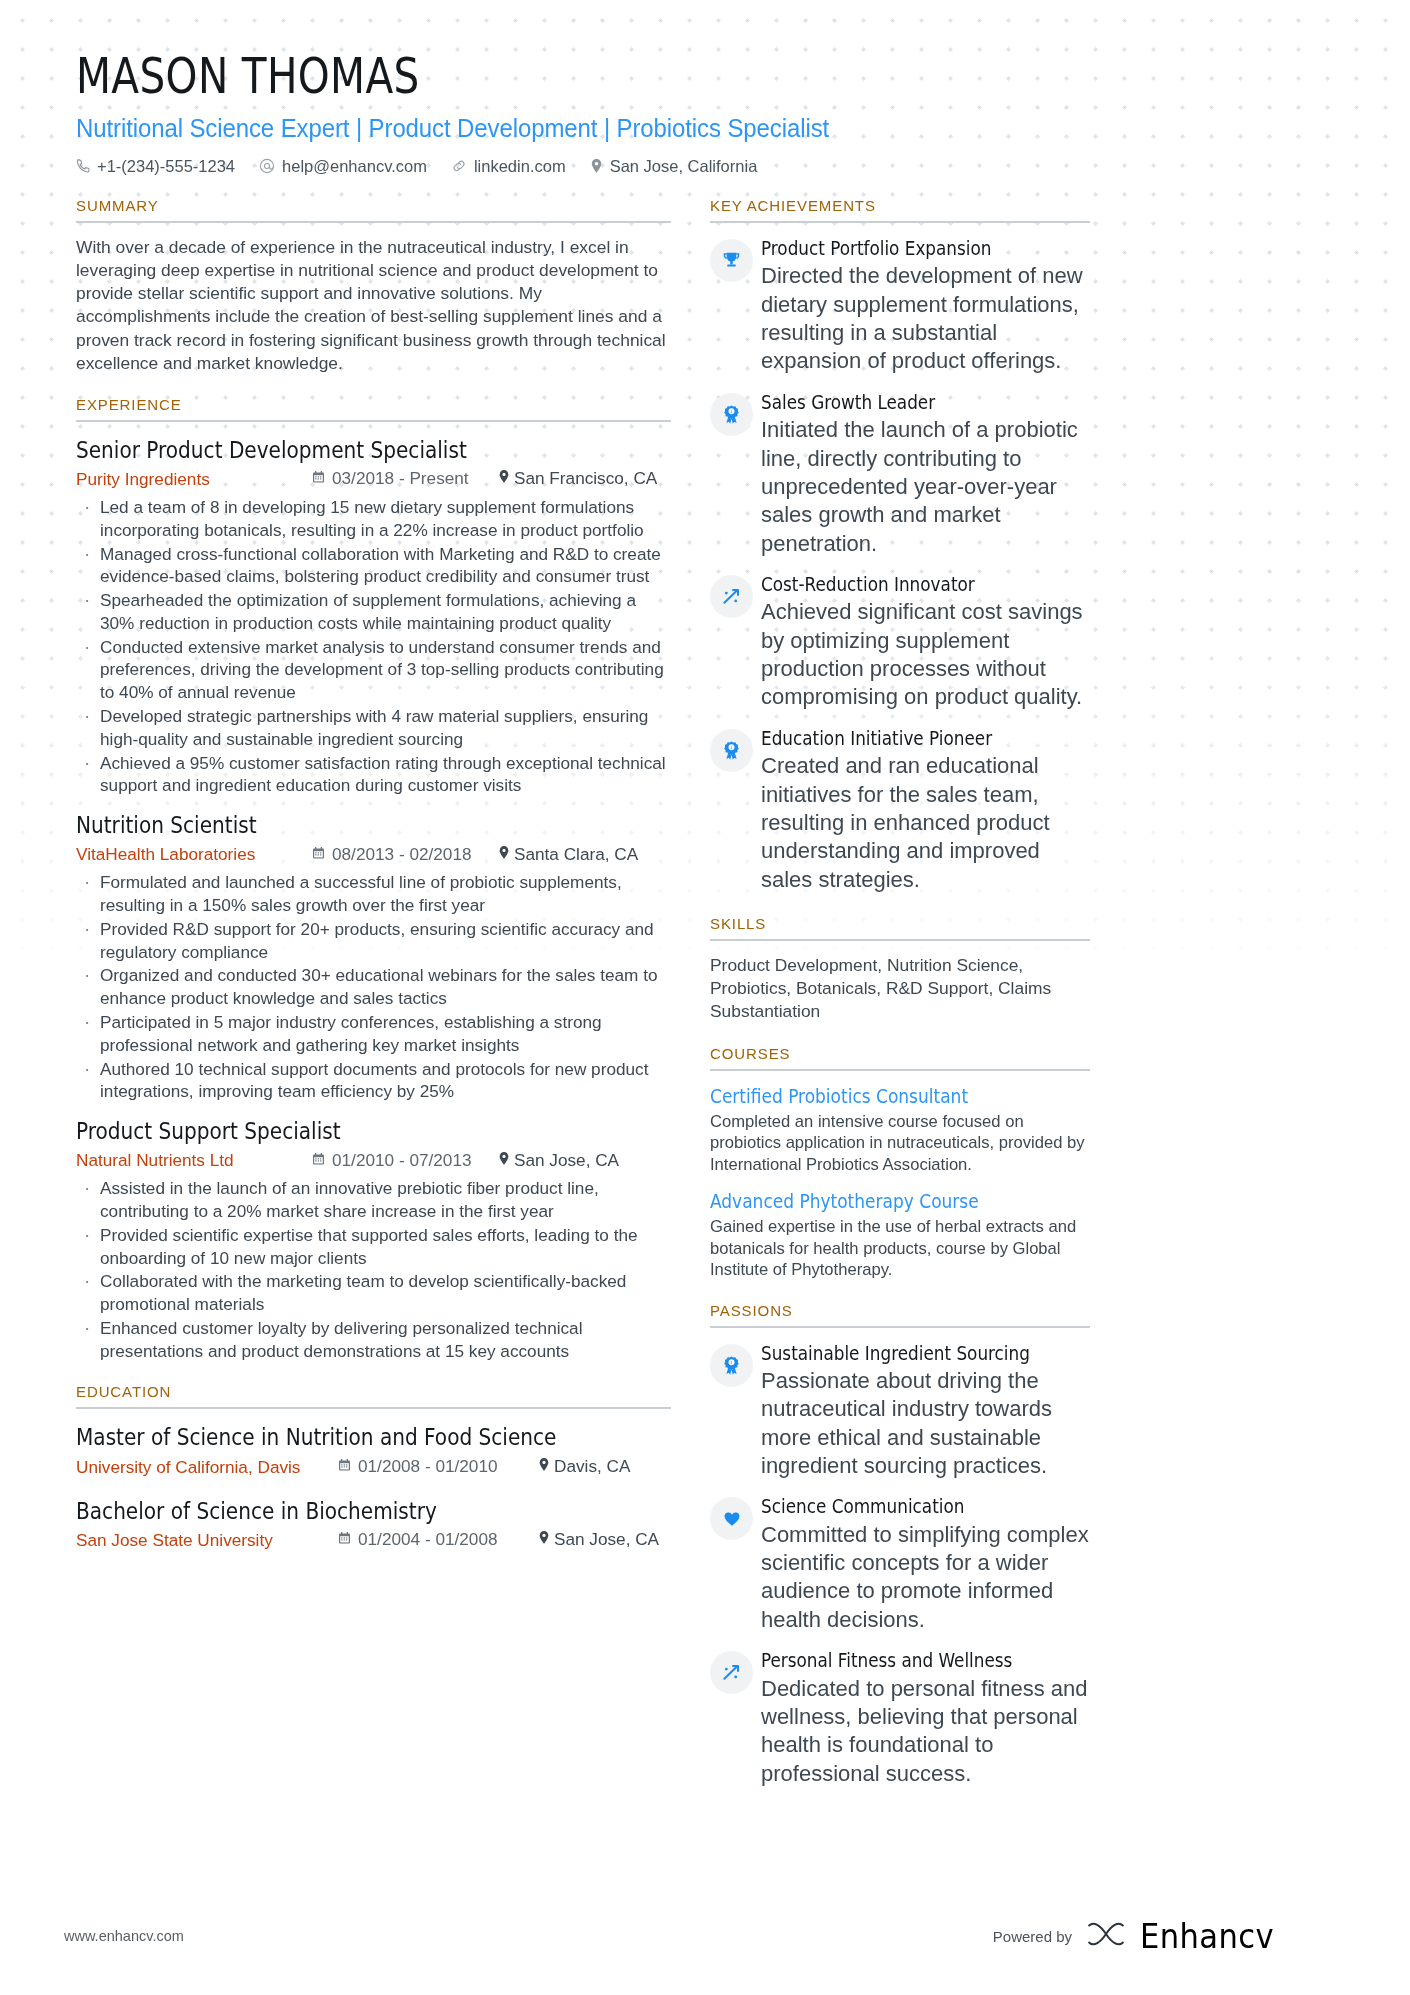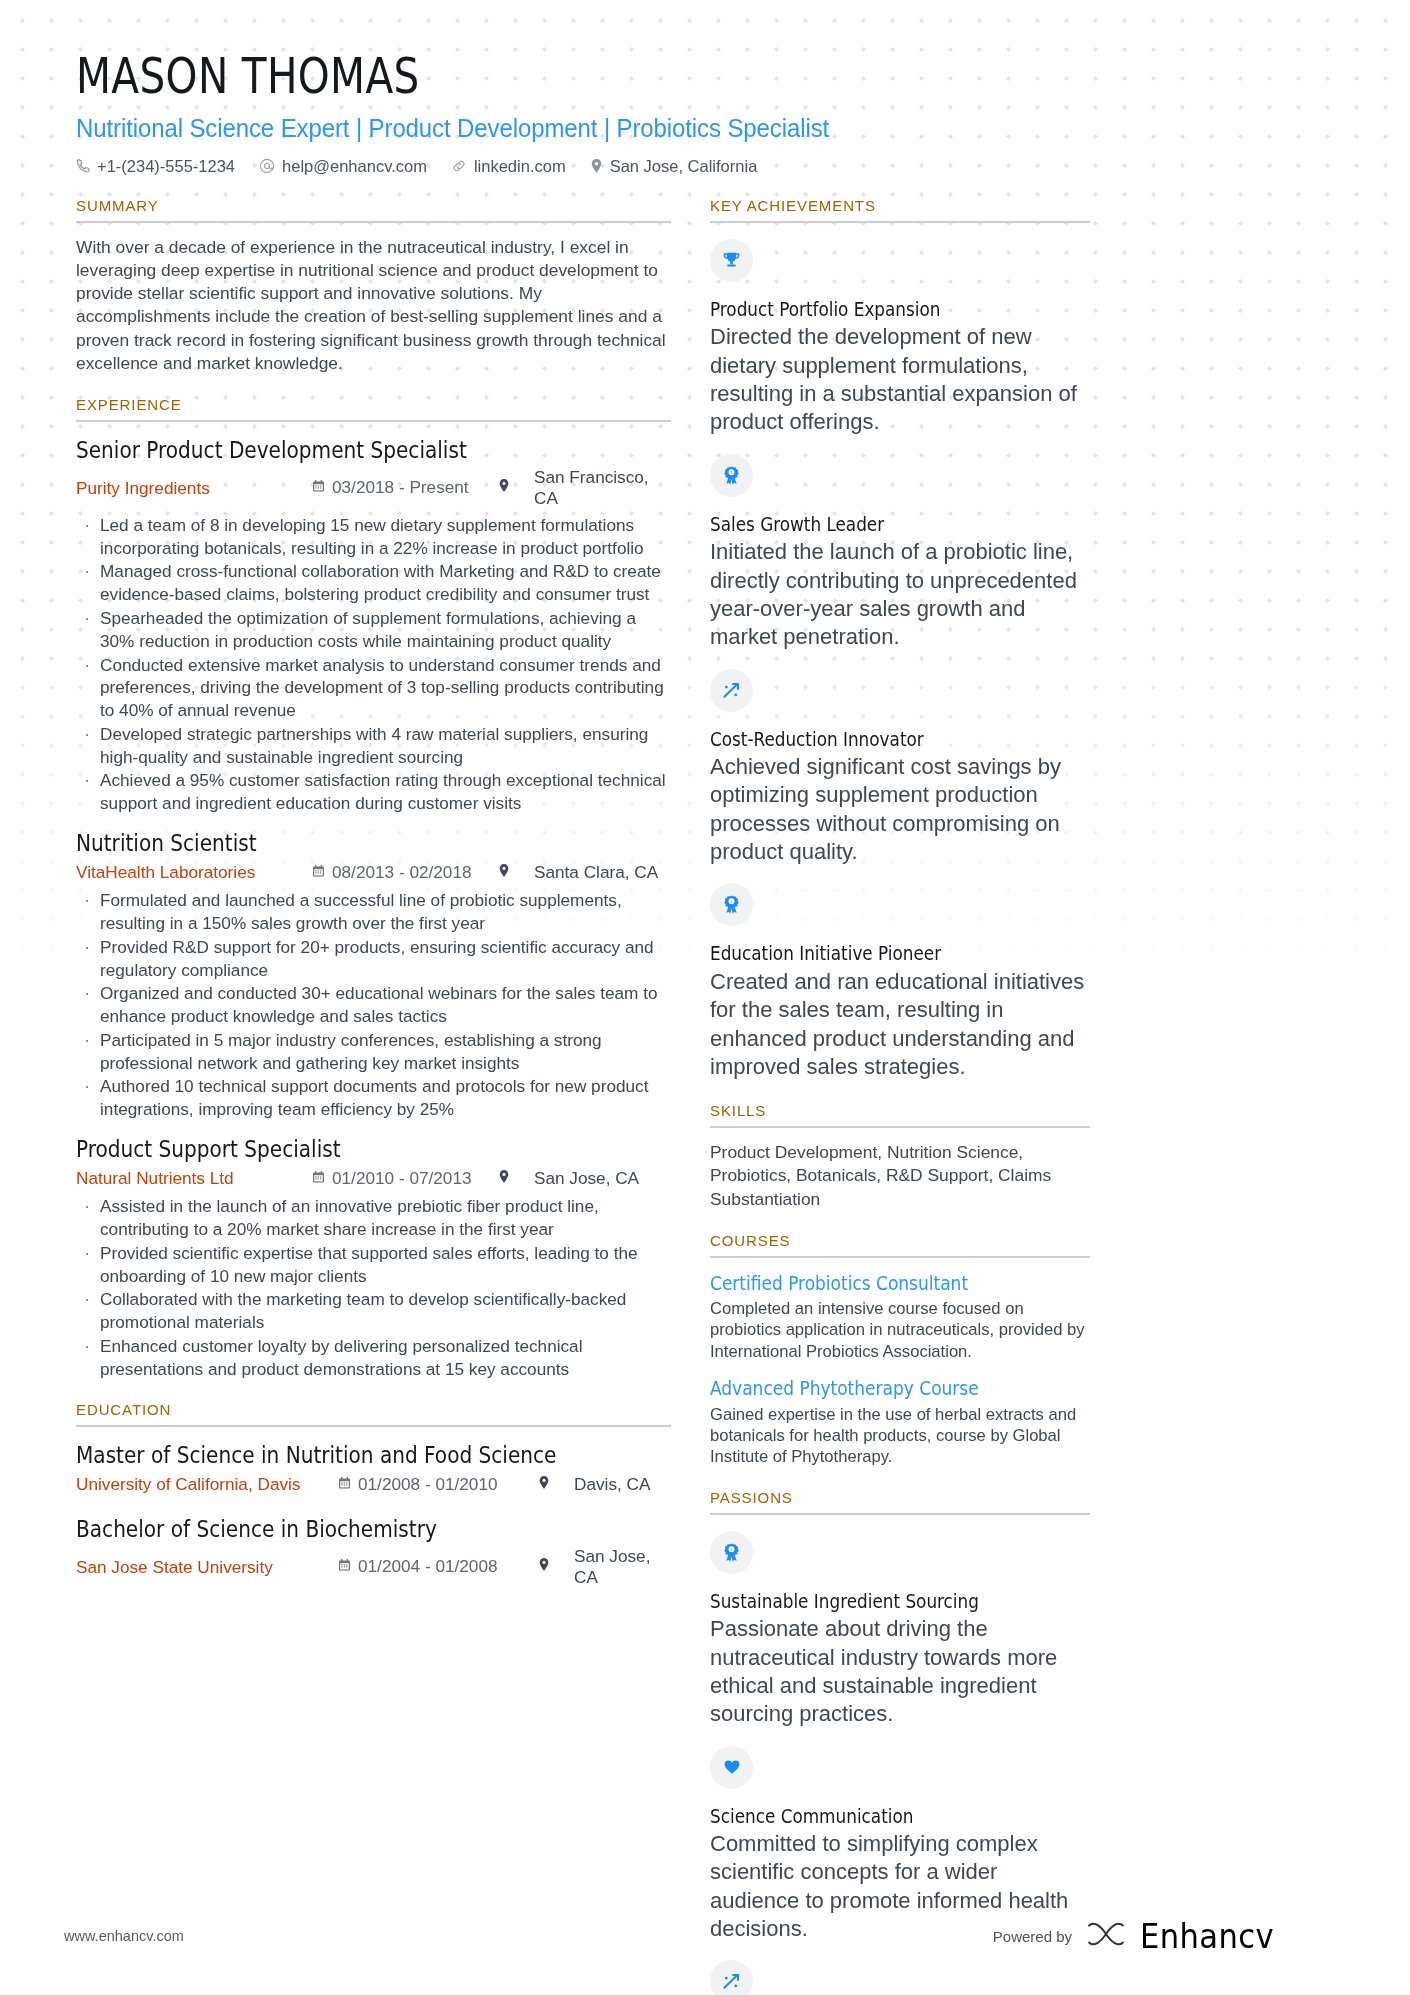--- a/index.html
+++ b/index.html
@@ -59,36 +59,36 @@
   
   .entry { margin-bottom: 13px; }
   .entry-title {
     font-family: "DejaVu Sans Condensed", "Liberation Sans Narrow", "Liberation Sans", sans-serif;
     font-size: 23.5px; color: #14191d; font-weight: 400; line-height: 1.28;
     transform: scaleX(.95); transform-origin: left center;
   }
   .entry-meta { display: flex; align-items: center; margin-top: 2px; font-size: 17.2px; }
   .entry-org { color: #c2410c; width: 236px; flex: 0 0 236px; line-height: 1.4; }
   .entry-date { color: #5d666d; display: inline-flex; align-items: center; gap: 7px; width: 186px; flex: 0 0 186px; }
-  .entry-loc { color: #3d4852; display: inline-flex; align-items: center; gap: 24px; }
+  .entry-loc { color: #3d4852; display: inline-flex; align-items: center; gap: 4px; }
   .bullets { list-style: none; margin-top: 5px; }
   .bullets li {
     position: relative; padding-left: 24px; font-size: 17.2px;
     line-height: 1.325; color: #3d4852; margin-bottom: 1px;
   }
   .bullets li:before {
     content: "·"; position: absolute; left: 8px; top: -2px;
     color: #7a848b; font-size: 19px;
   }
   .entry.edu { margin-bottom: 17px; }
   .entry.edu .entry-org { width: 262px; flex: 0 0 262px; }
   .entry.edu .entry-date { width: 200px; flex: 0 0 200px; }
 
   
-  .ach { display: flex; gap: 15px; margin-bottom: 14px; flex-direction: column; }
+  .ach { display: flex; gap: 8px; margin-bottom: 14px; }
   .ach-icon {
     width: 43px; height: 43px; flex: 0 0 43px; border-radius: 50%;
     background: #f1f2f3; display: flex; align-items: center; justify-content: center;
     margin-top: 3px;
   }
   .ach-body { flex: 1 1 auto; }
   .ach-title {
     font-family: "DejaVu Sans Condensed", "Liberation Sans Narrow", "Liberation Sans", sans-serif;
     font-size: 19.5px; color: #14191d; line-height: 1.3; margin-bottom: 1px;
     transform: scaleX(.96); transform-origin: left center;

